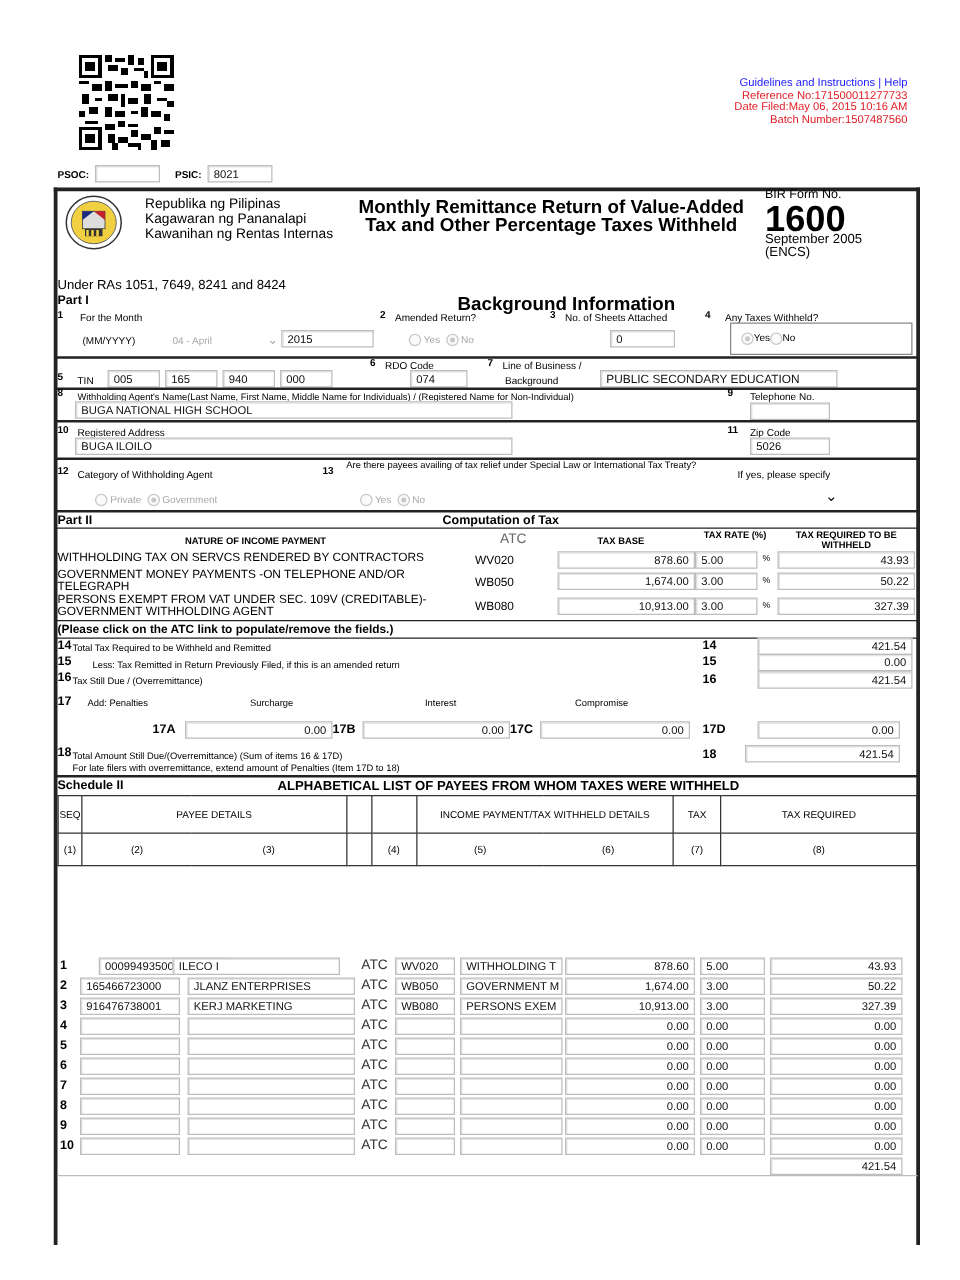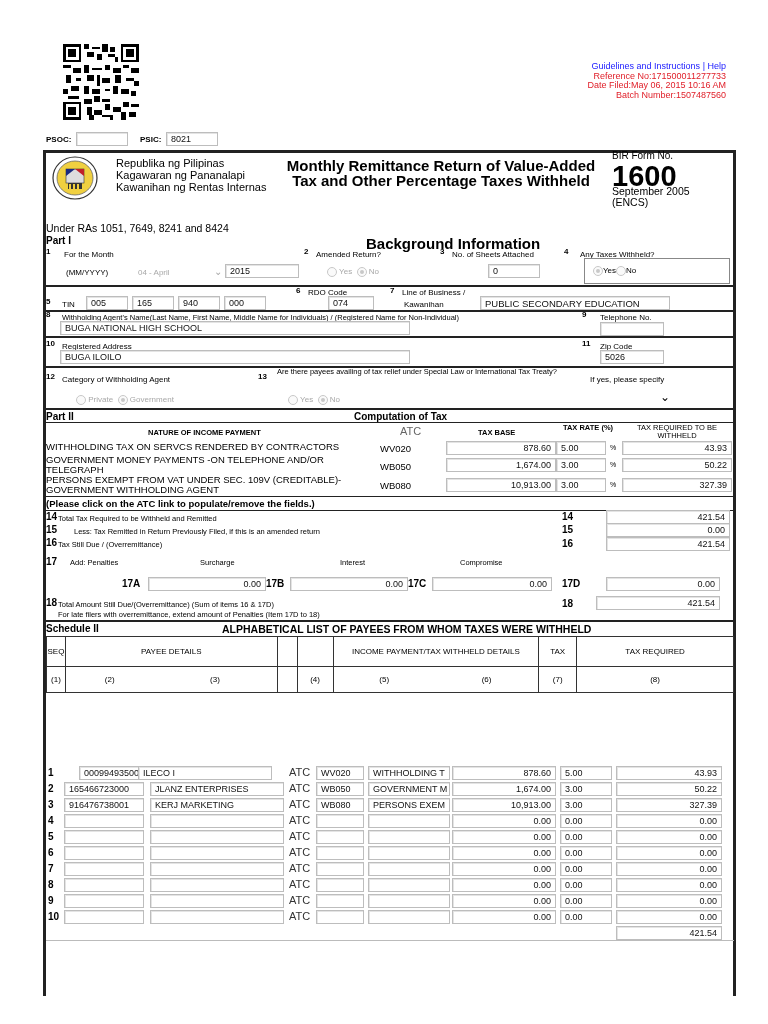--- a/index.html
+++ b/index.html
@@ -161,21 +161,21 @@
 <span class="lbl" style="left:308px;top:288px">RDO Code</span>
 <span class="lbl num" style="left:390px;top:286px">7</span>
 <span class="lbl" style="left:402px;top:288px">Line of Business /</span>
 <span class="lbl num" style="left:46px;top:297px">5</span>
 <span class="lbl" style="left:62px;top:300px">TIN</span>
 <div class="inp" style="left:86px;top:296px;width:42px">005</div>
 <div class="inp" style="left:132px;top:296px;width:42px">165</div>
 <div class="inp" style="left:178px;top:296px;width:42px">940</div>
 <div class="inp" style="left:224px;top:296px;width:42px">000</div>
 <div class="inp" style="left:328px;top:296px;width:46px">074</div>
-<span class="lbl" style="left:404px;top:300px">Kawanihan</span>
+<span class="lbl" style="left:404px;top:300px">Background</span>
 <div class="inp" style="left:480px;top:296px;width:190px;font-size:9.5px">PUBLIC SECONDARY EDUCATION</div>
 
 <div class="hl" style="top:310px"></div>
 
 <span class="lbl num" style="left:46px;top:310px">8</span>
 <span class="lbl" style="left:62px;top:313px;font-size:7.5px">Withholding Agent's Name(Last Name, First Name, Middle Name for Individuals) / (Registered Name for Non-Individual)</span>
 <div class="inp" style="left:60px;top:321px;width:350px">BUGA NATIONAL HIGH SCHOOL</div>
 <span class="lbl num" style="left:582px;top:310px">9</span>
 <span class="lbl" style="left:600px;top:313px">Telephone No.</span>
 <div class="inp" style="left:600px;top:322px;width:64px"></div>
@@ -209,21 +209,21 @@
 <div class="hl" style="top:408px"></div>
 
 <div class="abs" style="left:46px;top:411px;font-size:10px;font-weight:bold">Part II</div>
 <div class="abs" style="left:354px;top:411px;font-size:10px;font-weight:bold">Computation of Tax</div>
 <div class="hl" style="top:422px;height:1px"></div>
 
 <span class="lbl" style="left:148px;top:428px;font-weight:bold;font-size:7.5px">NATURE OF INCOME PAYMENT</span>
 <span class="lbl" style="left:400px;top:425px;font-size:11px;color:#666">ATC</span>
 <span class="lbl" style="left:478px;top:428px;font-weight:bold;font-size:7.5px">TAX BASE</span>
 <span class="abs" style="left:560px;top:424px;width:56px;text-align:center;font-weight:bold;font-size:7.5px;line-height:8px">TAX RATE (%)</span>
-<span class="abs" style="left:620px;top:424px;width:114px;text-align:center;font-weight:normal;font-size:7.5px;line-height:8px">TAX REQUIRED TO BE WITHHELD</span>
+<span class="abs" style="left:620px;top:424px;width:114px;text-align:center;font-weight:bold;font-size:7.5px;line-height:8px">TAX REQUIRED TO BE WITHHELD</span>
 
 <div class="abs" style="left:46px;top:442px;width:340px;font-size:9.5px;line-height:10px">WITHHOLDING TAX ON SERVCS RENDERED BY CONTRACTORS</div>
 <span class="lbl" style="left:380px;top:443px;font-size:9.5px">WV020</span>
 <div class="inp r" style="left:446px;top:441px;width:110px">878.60</div>
 <div class="inp" style="left:556px;top:441px;width:50px">5.00</div>
 <span class="lbl" style="left:610px;top:444px;font-size:7px">%</span>
 <div class="inp r" style="left:622px;top:441px;width:110px">43.93</div>
 
 <div class="abs" style="left:46px;top:455px;width:320px;font-size:9.5px;line-height:10px">GOVERNMENT MONEY PAYMENTS -ON TELEPHONE AND/OR TELEGRAPH</div>
 <span class="lbl" style="left:380px;top:461px;font-size:9.5px">WB050</span>

